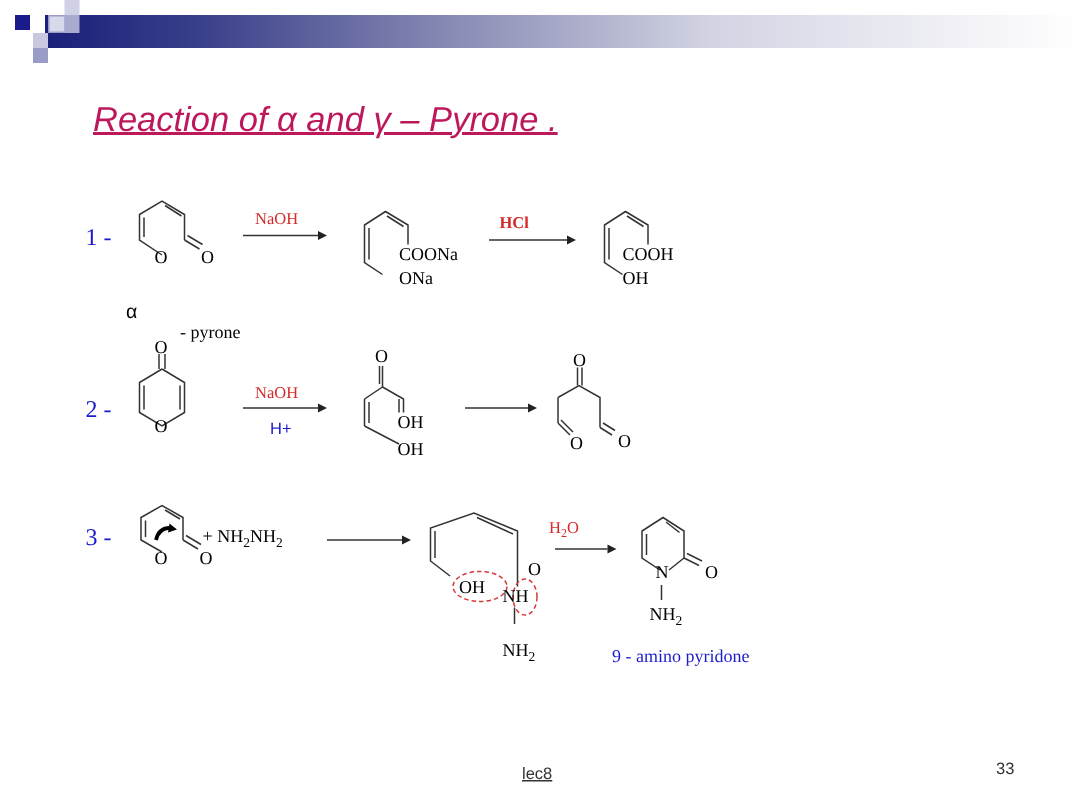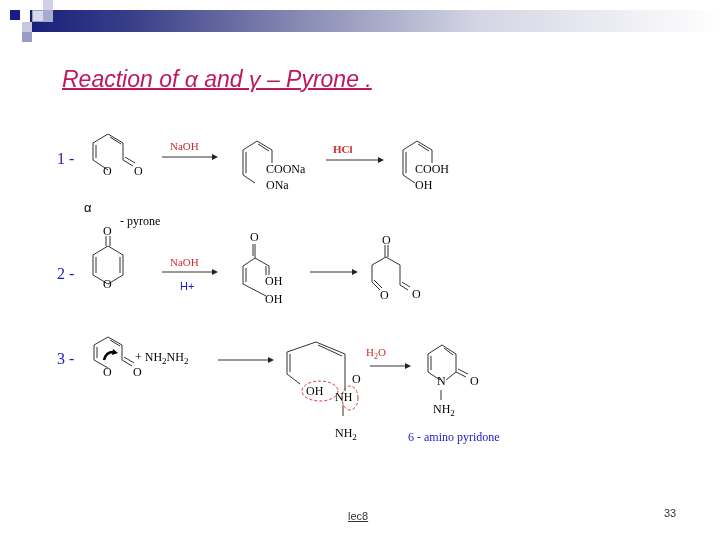--- a/index.html
+++ b/index.html
@@ -162,16 +162,16 @@
   <span>NH</span><sub style="font-size:9px;">2</sub>
 </div>
 <div class="lbl red" style="left:366px;top:346px;font-size:11px;">
   <span>H</span><sub style="font-size:8px;">2</sub><span>O</span>
 </div>
 <div class="lbl" style="left:437px;top:374px;">N</div>
 <div class="lbl" style="left:470px;top:374px;">O</div>
 <div class="lbl" style="left:433px;top:402px;">
   <span>NH</span><sub style="font-size:9px;">2</sub>
 </div>
-<div class="lbl blue" style="left:408px;top:430px;">6 - amino pyridone</div>
+<div class="lbl blue" style="left:408px;top:430px;">9 - amino pyridone</div>
 
 <div class="footer-left">lec8</div>
 <div class="footer-right">33</div>
 
 </body></html>

